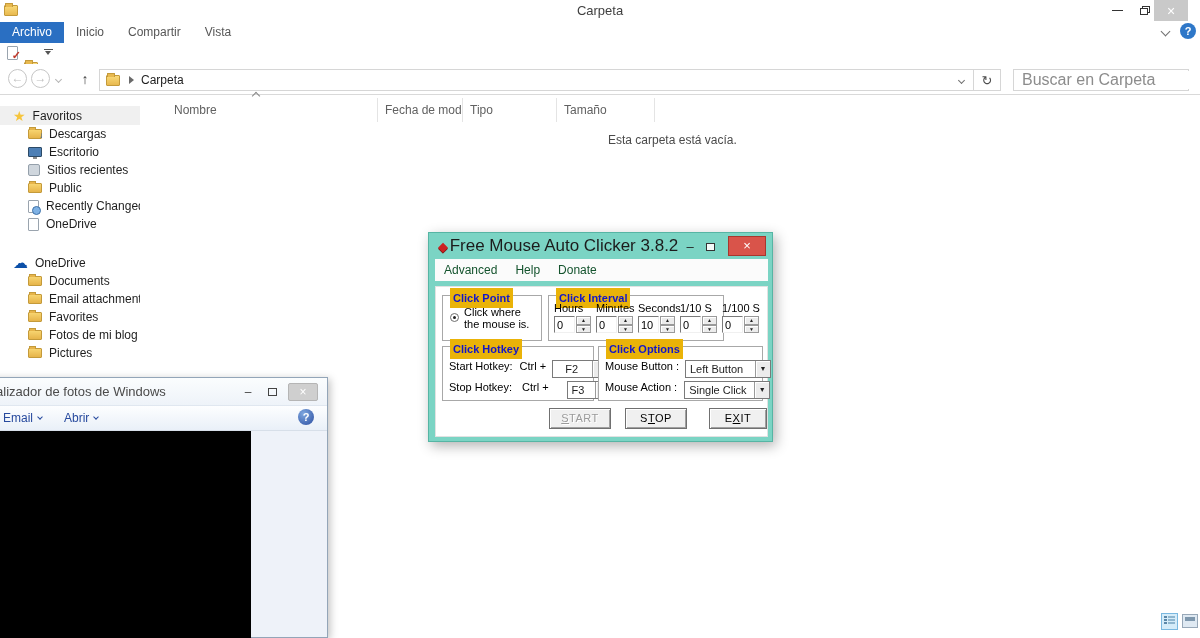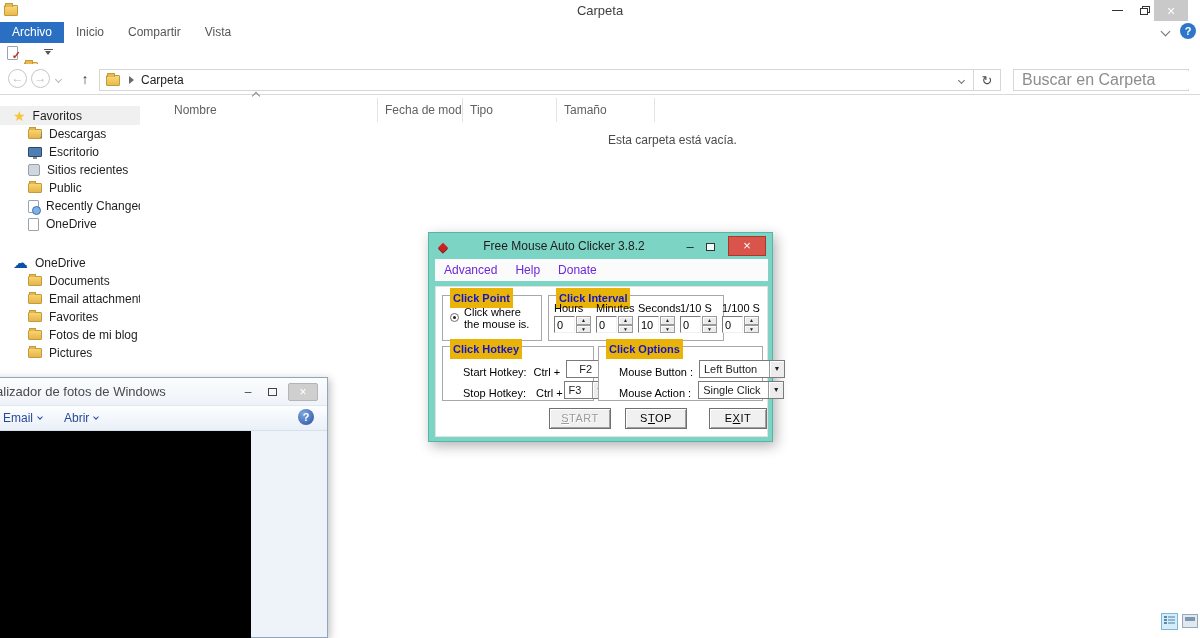--- a/index.html
+++ b/index.html
@@ -98,44 +98,44 @@
   #pv-toolbar { position:absolute; left:0; top:27px; width:100%; height:26px; background:linear-gradient(#fdfeff,#e9f0f8); border-top:1px solid #e0e7f0; border-bottom:1px solid #d7dfe9; display:flex; align-items:center; padding-left:42px; }
   .pv-tool { color:#274a9e; margin-right:22px; display:flex; align-items:center; }
   .pv-tool .chev-down { width:4px; height:4px; border-color:#274a9e; margin-left:5px; margin-top:-2px; }
   #pv-help { position:absolute; right:13px; top:31px; width:16px; height:16px; border-radius:50%; background:radial-gradient(circle at 35% 30%, #7fa8e0, #2a4da0); color:#fff; font-size:11px; font-weight:bold; text-align:center; line-height:16px; }
   #pv-image { position:absolute; left:0; top:53px; width:290px; height:208px; background:#000; }
 
   
   #clicker { left:428px; top:232px; width:345px; height:210px; background:#7bd4c4; border:1px solid #56b5a4; box-shadow:3px 4px 12px rgba(0,0,0,0.3); }
   #ac-titlebar { position:absolute; left:0; top:0; width:100%; height:26px; display:flex; align-items:center; }
   #ac-gem { color:#cc2222; font-size:13px; margin-left:9px; text-shadow:0 1px 0 #7a1010; }
-  #ac-title { flex:1; text-align:center; font-size:12px; color:#1c1c1c; }
+  #ac-title { flex:1; text-align:center; font-size:17px; color:#1c1c1c; }
   .ac-cap { color:#222; width:20px; text-align:center; font-size:13px; }
   .ac-max { width:9px; height:8px; border:1px solid #333; background:#f4fbf9; display:inline-block; }
   #ac-close { width:38px; height:20px; background:#d9544a; border:1px solid #a8372e; color:#fff; font-size:13px; text-align:center; line-height:18px; margin:0 6px 0 8px; }
   #ac-menubar { position:absolute; left:6px; top:26px; width:333px; height:22px; background:#fbfbfb; display:flex; align-items:center; }
-  .ac-menu { padding:0 9px; color:#6d28d9; }
+  .ac-menu { padding:0 9px; color:#14532d; }
   #ac-client { position:absolute; left:6px; top:53px; width:333px; height:151px; background:#fff; border:1px solid #e2e2e2; }
   .grp { position:absolute; border:1px solid #a8a8a8; box-shadow:1px 1px 0 #fff, inset 1px 1px 0 #fff; background:#fff; }
   .grp-title { position:absolute; top:-8px; left:7px; background:#eab308; padding:4px 3px; color:#1216c9; font-weight:bold; font-size:11px; white-space:nowrap; }
   .small { font-size:11px; color:#000; }
   #g-point { left:6px; top:8px; width:100px; height:46px; }
   #g-point .radio { position:absolute; left:7px; top:17px; width:9px; height:9px; border-radius:50%; border:1px solid #6e6e6e; background:#fff; }
   #g-point .radio::after { content:""; position:absolute; left:2px; top:2px; width:3px; height:3px; border-radius:50%; background:#222; }
   #g-point .rlbl { position:absolute; left:21px; top:10px; width:74px; line-height:12px; }
   #g-interval { left:112px; top:8px; width:176px; height:46px; }
   .iv-unit { position:absolute; top:6px; width:42px; }
   .iv-lbl { display:block; height:12px; white-space:nowrap; }
   .iv-row { display:flex; margin-top:2px; }
   .spin-input { width:21px; height:17px; border:1px solid #7a7a7a; border-right-color:#f0f0f0; border-bottom-color:#f0f0f0; font-family:"Liberation Sans",sans-serif; font-size:11px; padding:0 2px; outline:none; }
   .spinner { width:15px; height:17px; display:flex; flex-direction:column; margin-left:1px; }
   .spin-btn { flex:1; background:#ececec; border:1px solid #9a9a9a; box-shadow:inset 1px 1px 0 #fff; font-size:5px; line-height:6px; text-align:center; color:#222; }
   #g-hotkey { left:6px; top:59px; width:152px; height:55px; }
   #g-options { left:162px; top:59px; width:165px; height:55px; }
-  .hk-row { position:absolute; left:20px; display:flex; align-items:flex-end; white-space:nowrap; }
+  .hk-row { position:absolute; left:6px; display:flex; align-items:flex-start; white-space:nowrap; }
   .combo { display:flex; height:18px; border:1px solid #7a7a7a; background:#fff; }
   .combo-text { flex:1; padding:2px 3px 0 4px; font-size:11px; }
   .combo-btn { width:15px; background:#ececec; border-left:1px solid #9a9a9a; box-shadow:inset 1px 1px 0 #fff; font-size:7px; text-align:center; line-height:16px; color:#222; }
   .ac-btn { position:absolute; top:121px; height:21px; background:#f0f0f0; border:1px solid #707070; box-shadow:inset 1px 1px 0 #fff, inset -1px -1px 0 #a0a0a0; text-align:center; font-size:11px; line-height:19px; color:#000; letter-spacing:0.5px; }
   .ac-btn.disabled { color:#9a9a9a; text-shadow:1px 1px 0 #fff; }
   #btn-start { left:113px; width:62px; } #btn-stop { left:189px; width:62px; } #btn-exit { left:273px; width:58px; }
   .ac-btn u { text-decoration:underline; }
 </style>
 </head>
 <body>
@@ -394,21 +394,21 @@
           <span class="small">Start Hotkey:</span>
           <span class="small" style="margin-left:7px;">Ctrl +</span>
           <div class="combo" style="width:56px; margin-left:6px;padding-left:8px;">
             <span class="combo-text">F2</span>
             <span class="combo-btn">▼</span>
           </div>
         </div>
         <div class="hk-row" style="top:34px;">
           <span class="small">Stop Hotkey:</span>
           <span class="small" style="margin-left:10px;">Ctrl +</span>
-          <div class="combo" style="width:44px; margin-left:1px;">
+          <div class="combo" style="width:44px; margin-left:18px;">
             <span class="combo-text">F3</span>
             <span class="combo-btn">▼</span>
           </div>
         </div>
       </div>
 
       <div id="g-options" class="grp">
         <div class="grp-title">Click Options</div>
         <div class="hk-row" style="top:13px;">
           <span class="small">Mouse Button :</span>

